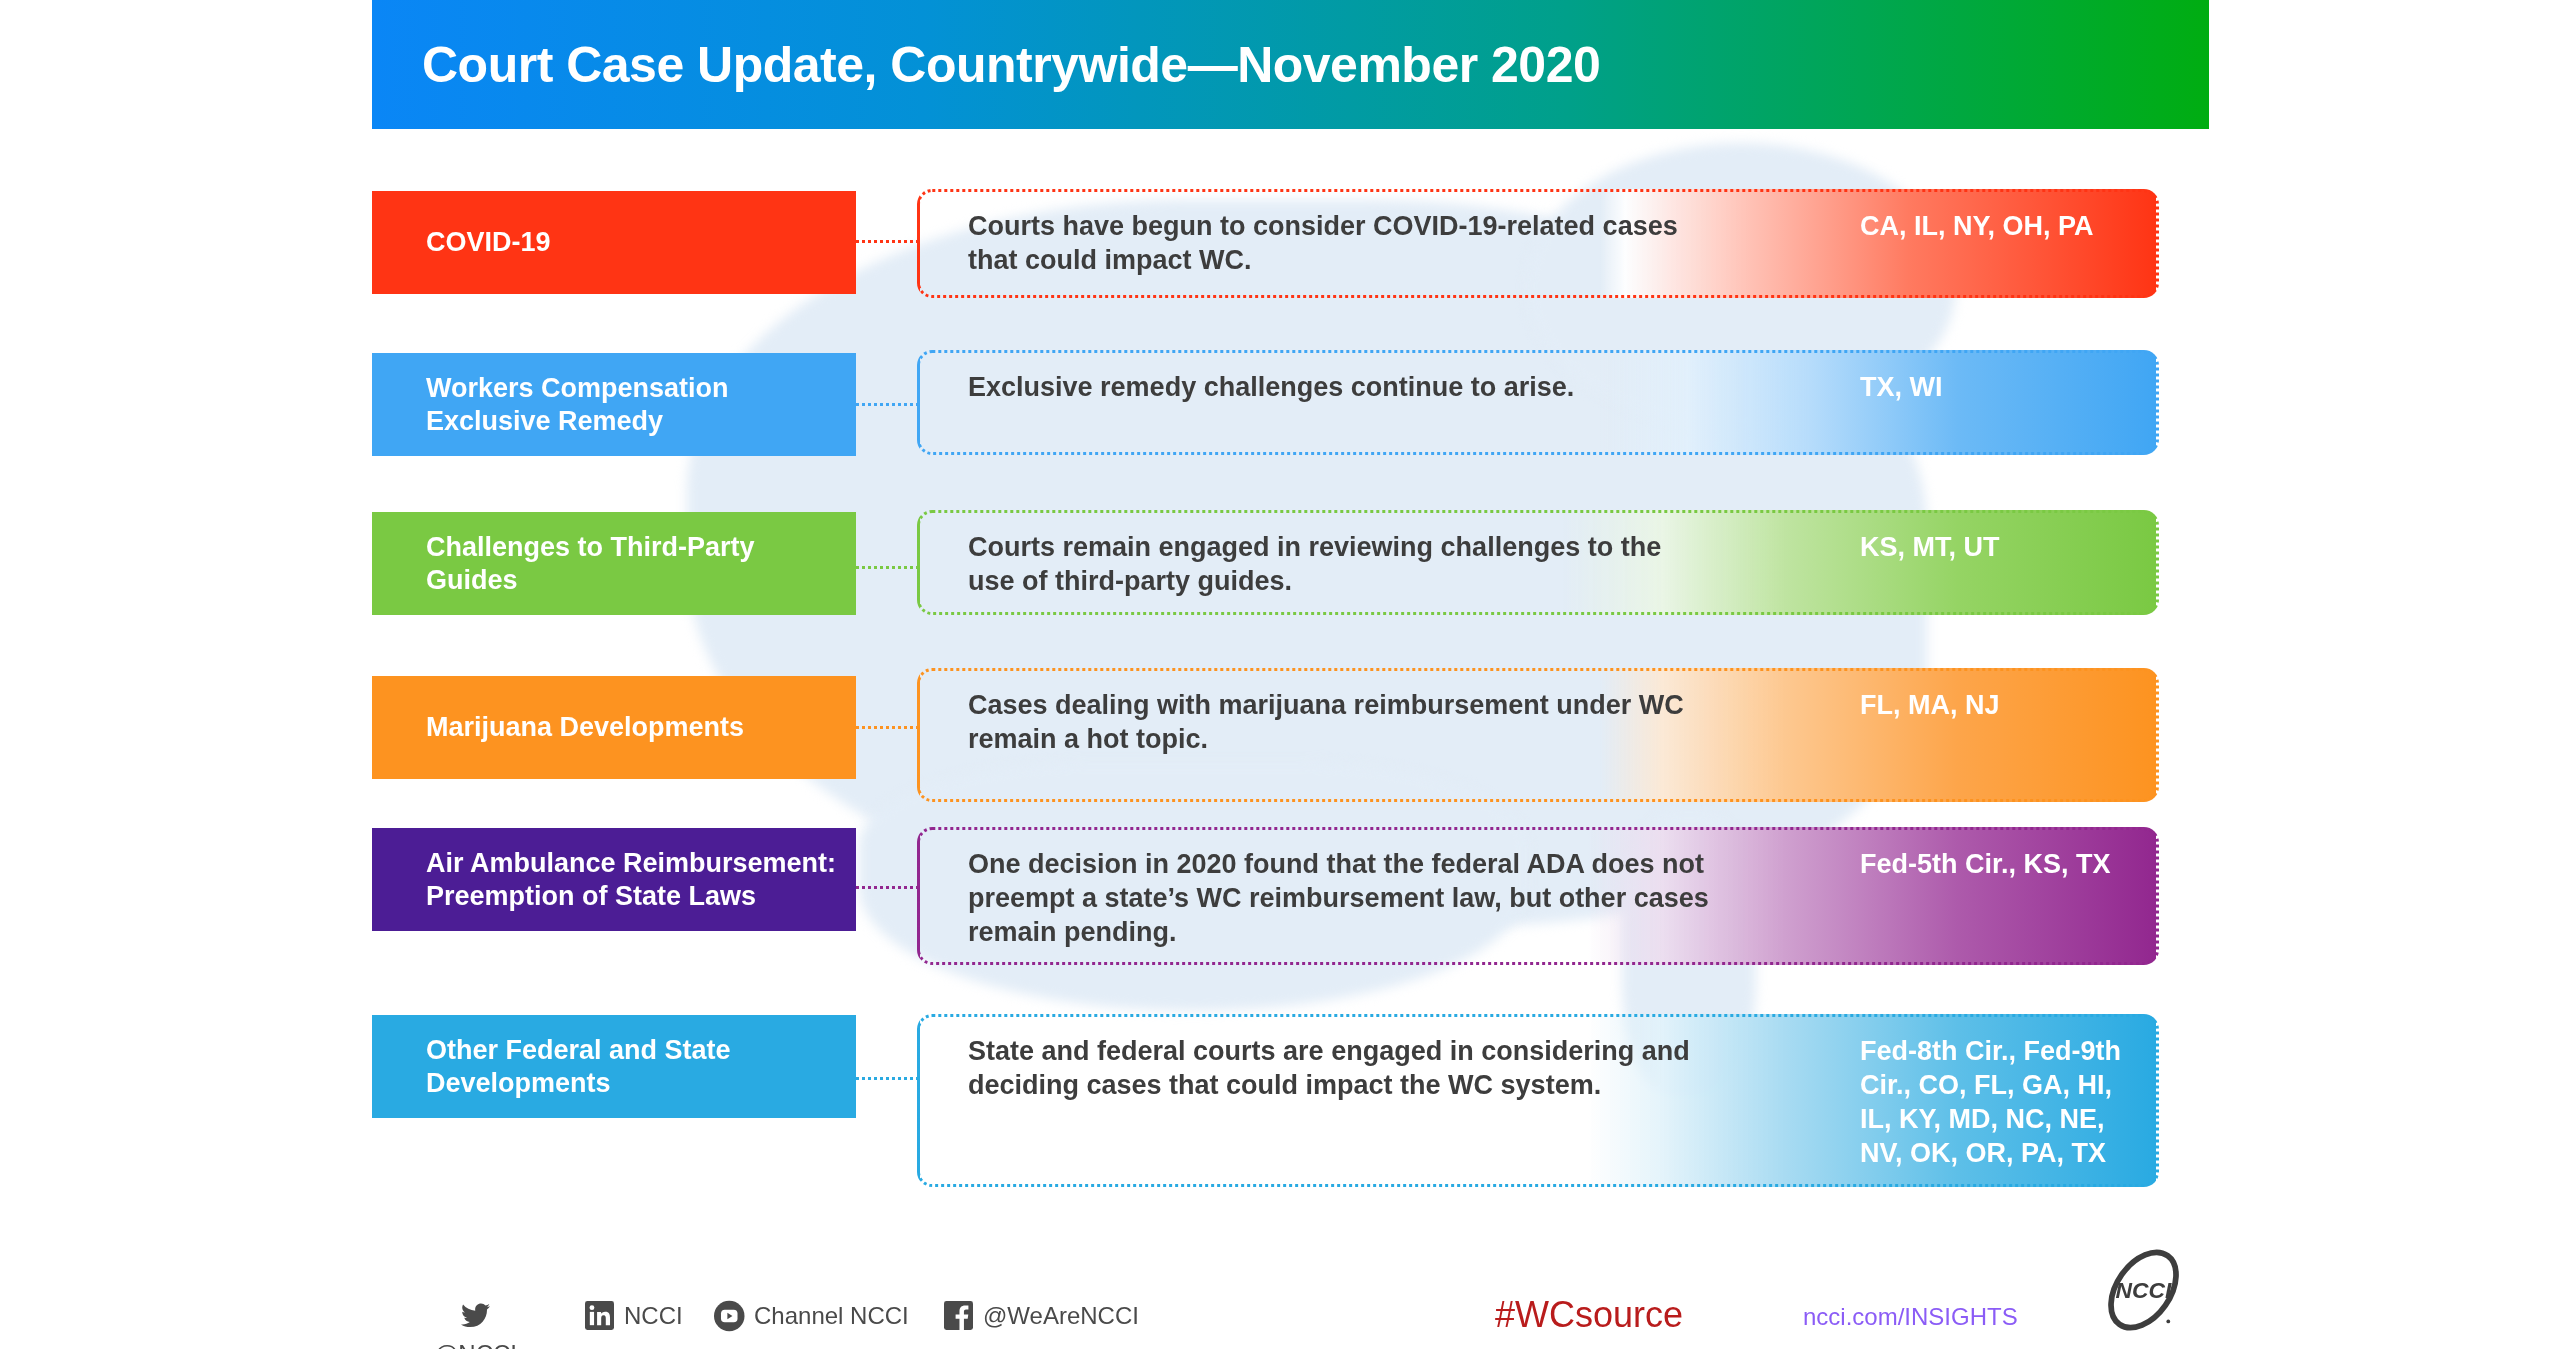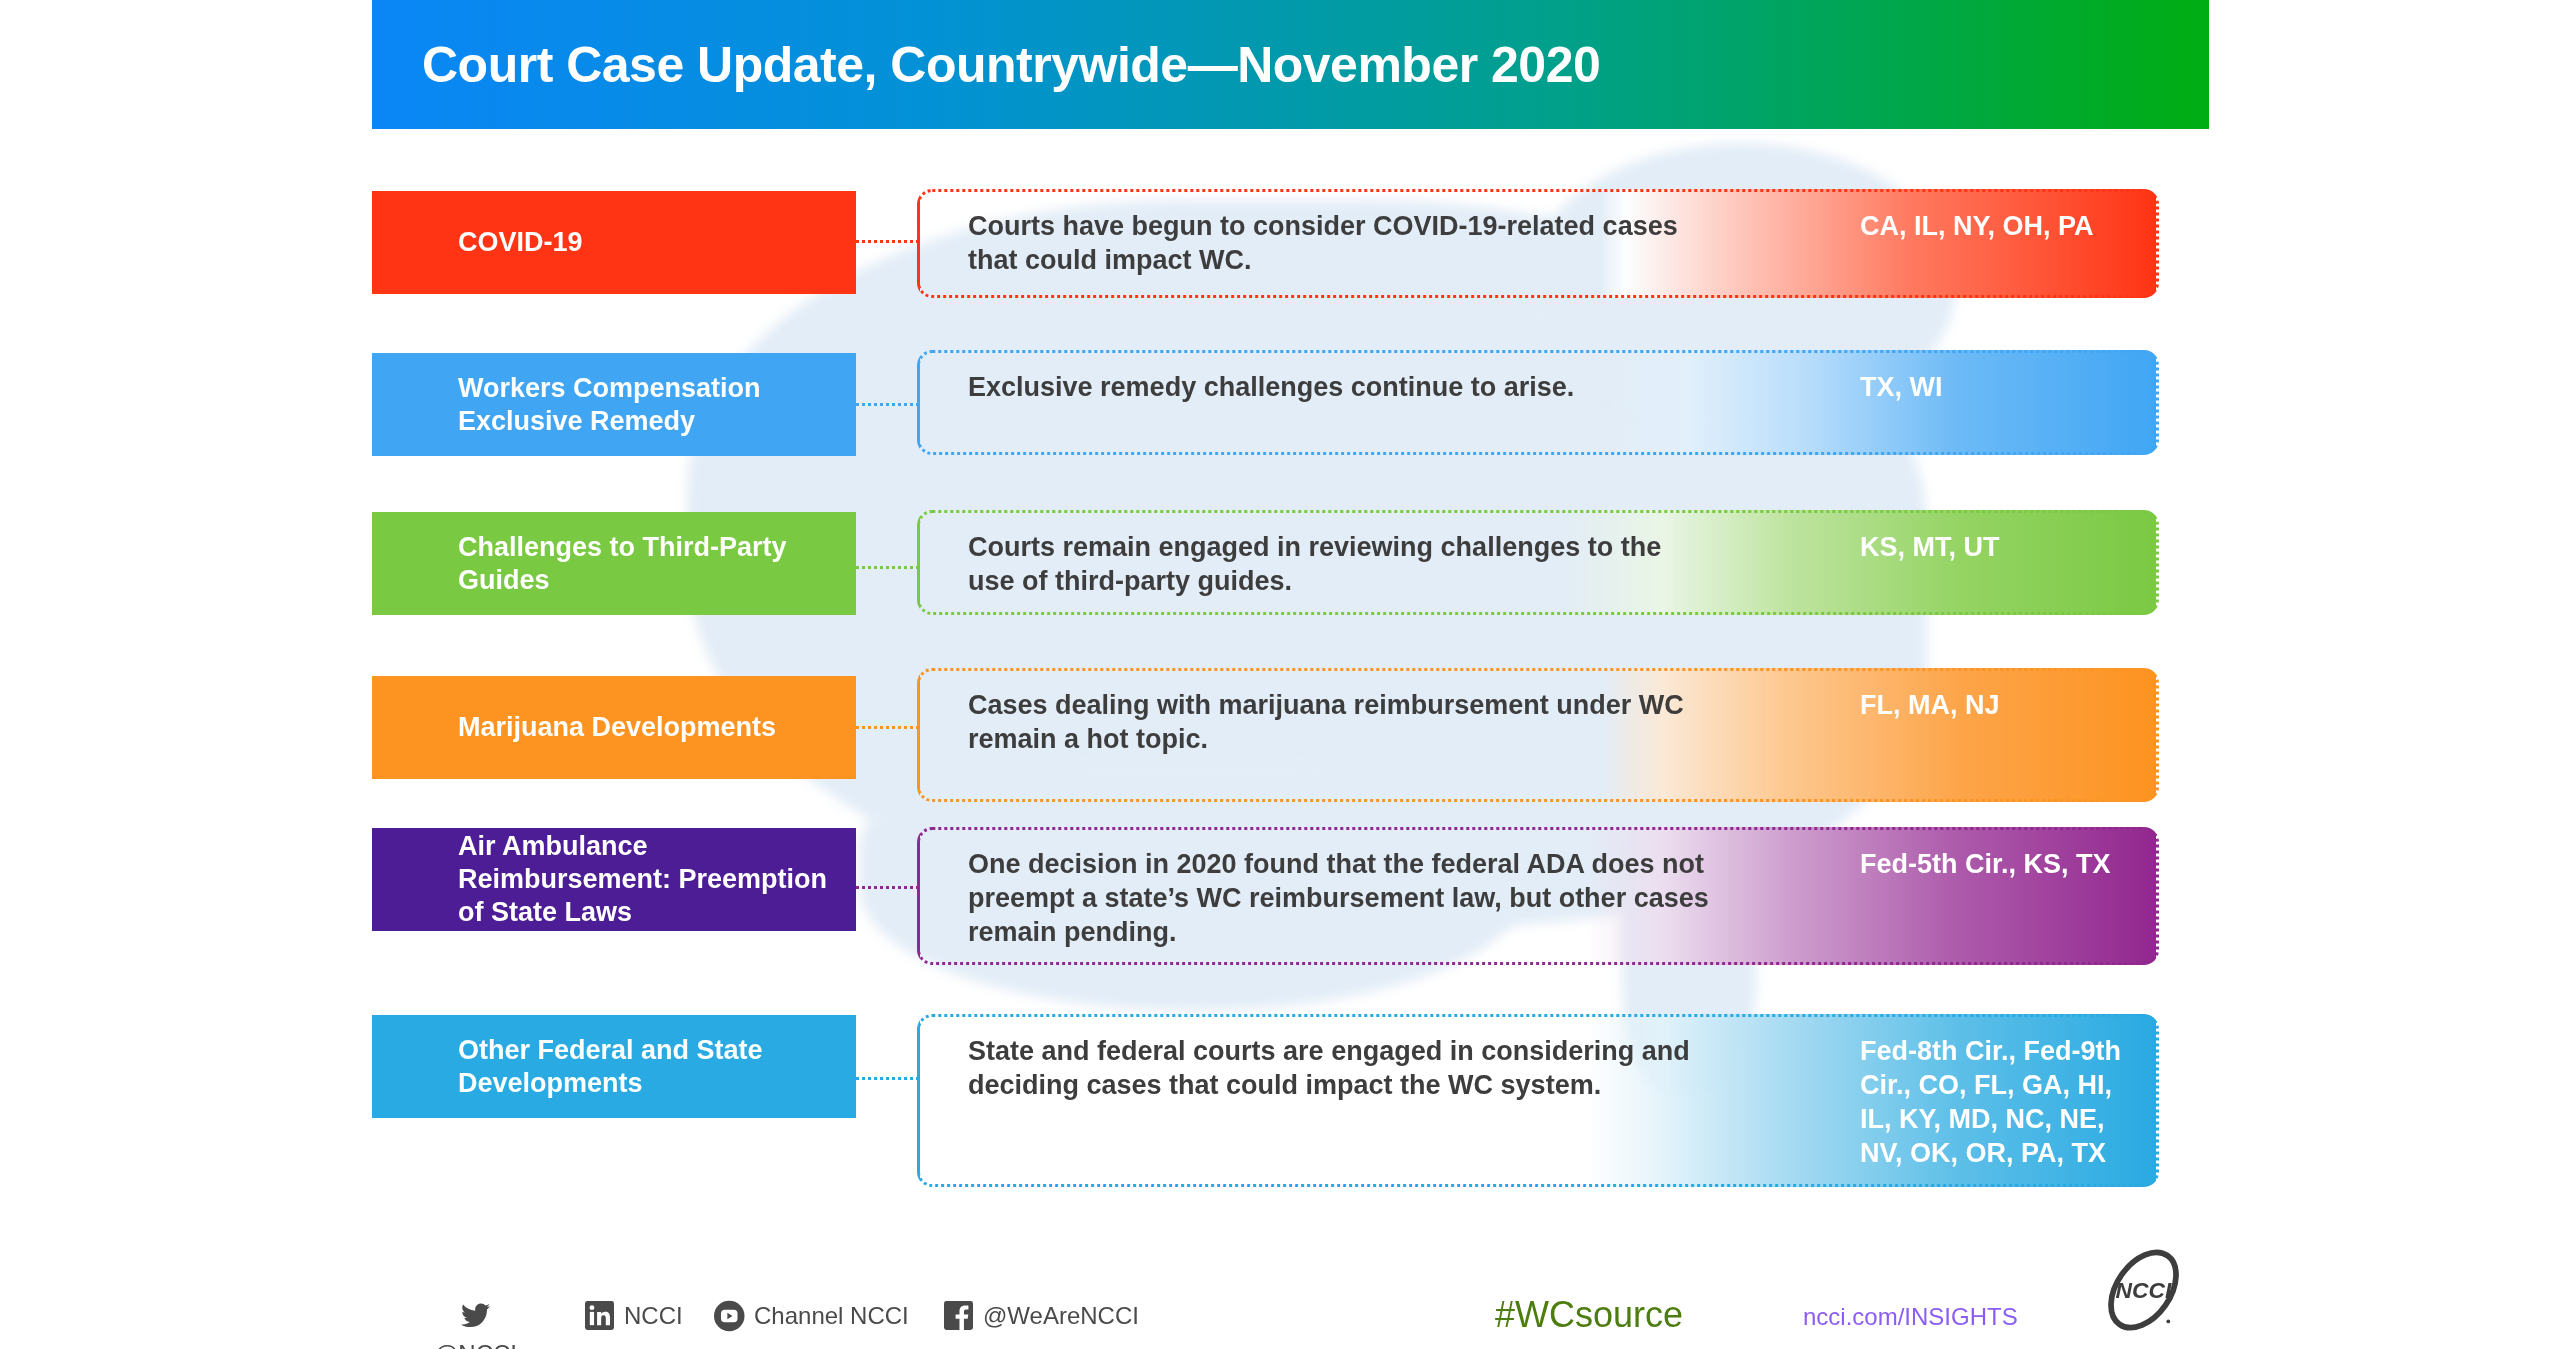--- a/index.html
+++ b/index.html
@@ -16,39 +16,39 @@
   .title-bar h1 {
     position: absolute; left: 50px; top: 36px;
     font-family: "Liberation Sans", sans-serif; font-weight: bold; font-size: 50px;
     color: #ffffff; letter-spacing: -0.5px; white-space: nowrap;
   }
 
   .row { position: absolute; left: 0; width: 2576px; }
   .label-box {
     position: absolute; left: 372px; width: 484px; height: 103px;
     color: #fff; font-weight: bold; font-size: 27px; line-height: 33px;
-    display: flex; align-items: center; padding-left: 86px; padding-right: 19px;
+    display: flex; align-items: center; padding-left: 54px; padding-right: 19px;
   }
   .connector { position: absolute; left: 856px; width: 63px; height: 0; border-top: 3.8px dotted; }
   .desc-box {
     position: absolute; left: 917px; width: 1242px; border: 3.8px dotted; border-radius: 15.3px;
   }
   .desc-text {
     position: absolute; left: 48px; top: 17px; width: 744px;
     color: #3d3d3d; font-weight: bold; font-size: 27px; line-height: 34px;
   }
   .states-text {
     position: absolute; left: 940px; top: 17px; width: 277px;
     color: #ffffff; font-weight: bold; font-size: 27px; line-height: 34px;
   }
 
   .footer { position: absolute; left: 0; top: 1288px; width: 2576px; height: 57px; }
   .social { position: absolute; top: 12.4px; display: flex; align-items: center; gap: 9.5px; color: #4a4a4a; font-size: 24px; }
   .social .ic { width: 30.5px; height: 30.5px; display: inline-flex; align-items: center; justify-content: center; }
-  .hashtag { position: absolute; left: 1495px; top: 5.7px; font-size: 36px; color: #4d7c0f; }
+  .hashtag { position: absolute; left: 1495px; top: 5.7px; font-size: 36px; color: #b91c1c; }
   .site { position: absolute; left: 1803px; top: 15.3px; font-size: 24px; color: #8b5cf6; }
   .logo { position: absolute; left: 2094px; top: -43px; width: 100px; height: 91px; }
 </style>
 </head>
 <body>
 
 <div class="map-bg">
   <div class="blob" style="left:19px;top:57px;width:1240px;height:725px;border-radius:40% 45% 35% 50%;"></div>
   <div class="blob" style="left:191px;top:620px;width:668px;height:248px;border-radius:40% 40% 60% 60%;"></div>
   <div class="blob" style="left:954px;top:668px;width:134px;height:286px;border-radius:40%;"></div>

